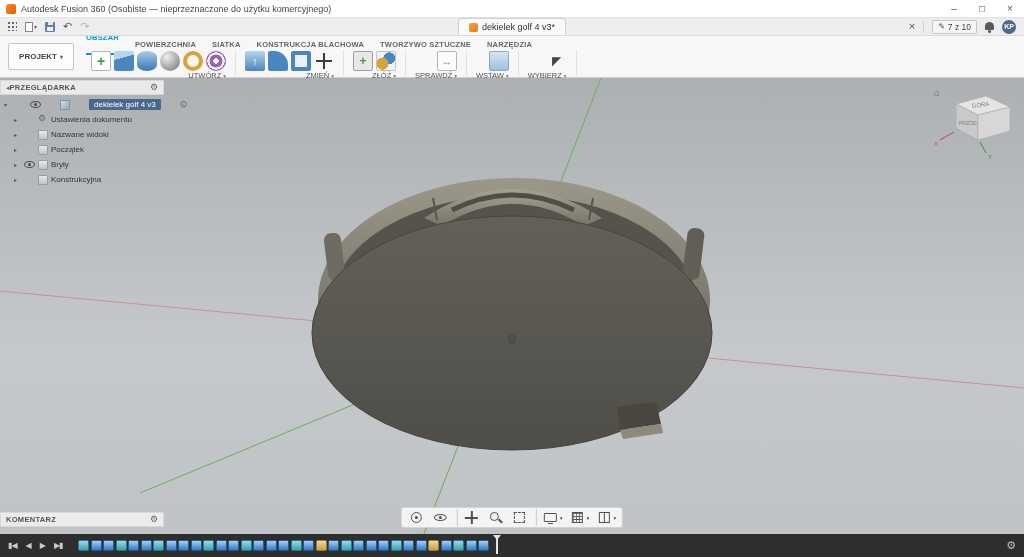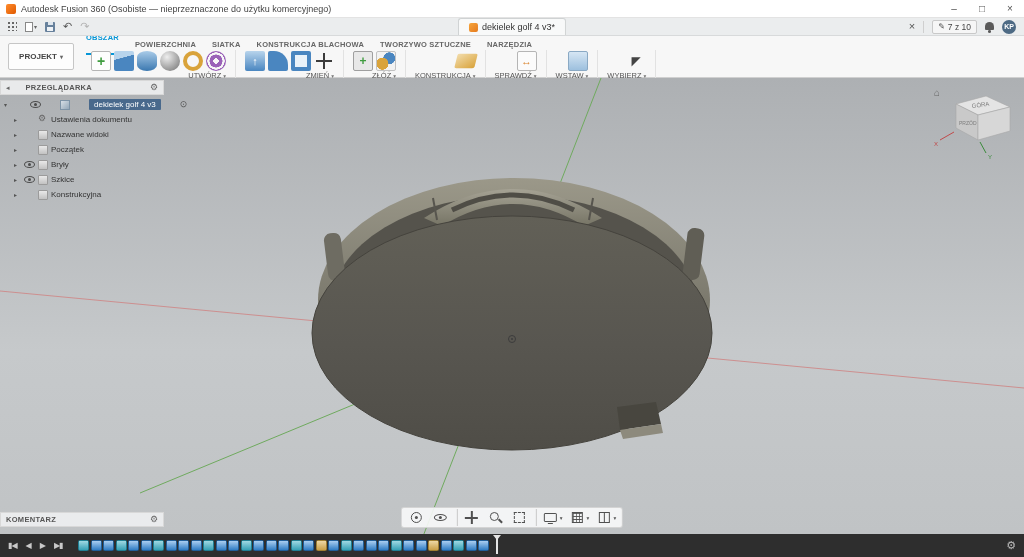--- a/index.html
+++ b/index.html
@@ -82,21 +82,21 @@
   .ic-select::after{content:"\25E4";color:#444;font-size:12px;}
 
   
   .viewport{position:absolute;top:78px;left:0;width:1024px;height:456px;overflow:hidden;
             background:linear-gradient(#adb0b3,#c6c9cb 60%,#c0c3c5);}
   svg.scene{position:absolute;inset:0;display:block;}
 
   
   .browser{position:absolute;left:0;top:2px;width:164px;}
   .b-head{height:15px;background:rgba(238,239,240,.92);border:1px solid #d8d8d8;display:flex;align-items:center;
-          padding:0 5px;gap:16px;box-sizing:border-box;}
+          padding:0 5px;gap:0;box-sizing:border-box;}
   .b-collapse{font-size:7px;color:#666;}
   .b-title{font-size:7.5px;font-weight:bold;color:#555;letter-spacing:.3px;}
   .b-gear{margin-left:auto;font-size:9px;color:#666;line-height:1;}
   .b-root{display:flex;align-items:center;gap:19px;padding:4px 4px 2px 4px;font-size:8px;}
   .b-rootlabel{background:#49698c;color:#fff;padding:1px 5px;border-radius:1px;white-space:nowrap;}
   .b-target{font-size:9px;color:#555;line-height:1;}
   .brow{display:flex;align-items:center;gap:3px;padding:2.5px 4px 2.5px 14px;font-size:8px;color:#333;}
   .tri{font-size:6px;color:#555;width:7px;flex:none;line-height:1;}
   .bico{width:10px;height:10px;position:relative;flex:none;box-sizing:border-box;}
   .bico.folder{background:linear-gradient(#e9e9e9,#c2c2c2);border:1px solid #9b9b9b;border-radius:1px;}
@@ -271,30 +271,20 @@
                 <span class="ri ic-newcomp"></span>
 
                 <span class="ri ic-joint"></span>
               </div>
             <div class="rlabel">
               <span>ZŁÓŻ</span>
               <span class="mini-caret2">▾</span>
             </div>
           </div>
 
-          <div class="rgroup">
-            <div class="ricons">
-
-                <span class="ri ic-plane"></span>
-              </div>
-            <div class="rlabel">
-              <span>KONSTRUKCJA</span>
-              <span class="mini-caret2">▾</span>
-            </div>
-          </div>
 
           <div class="rgroup">
             <div class="ricons">
 
                 <span class="ri ic-measure"></span>
               </div>
             <div class="rlabel">
               <span>SPRAWDŹ</span>
               <span class="mini-caret2">▾</span>
             </div>
@@ -404,26 +394,20 @@
             <span class="blabel">Początek</span>
           </div>
 
           <div class="brow">
             <span class="tri">▸</span>
             <span class="beye"></span>
             <span class="bico folder"></span>
             <span class="blabel">Bryły</span>
           </div>
 
-          <div class="brow">
-            <span class="tri">▸</span>
-            <span class="beye"></span>
-            <span class="bico folder"></span>
-            <span class="blabel">Szkice</span>
-          </div>
 
           <div class="brow">
             <span class="tri">▸</span>
             <span class="beye off"></span>
             <span class="bico folder"></span>
             <span class="blabel">Konstrukcyjna</span>
           </div>
         </div>
     </div>
 

